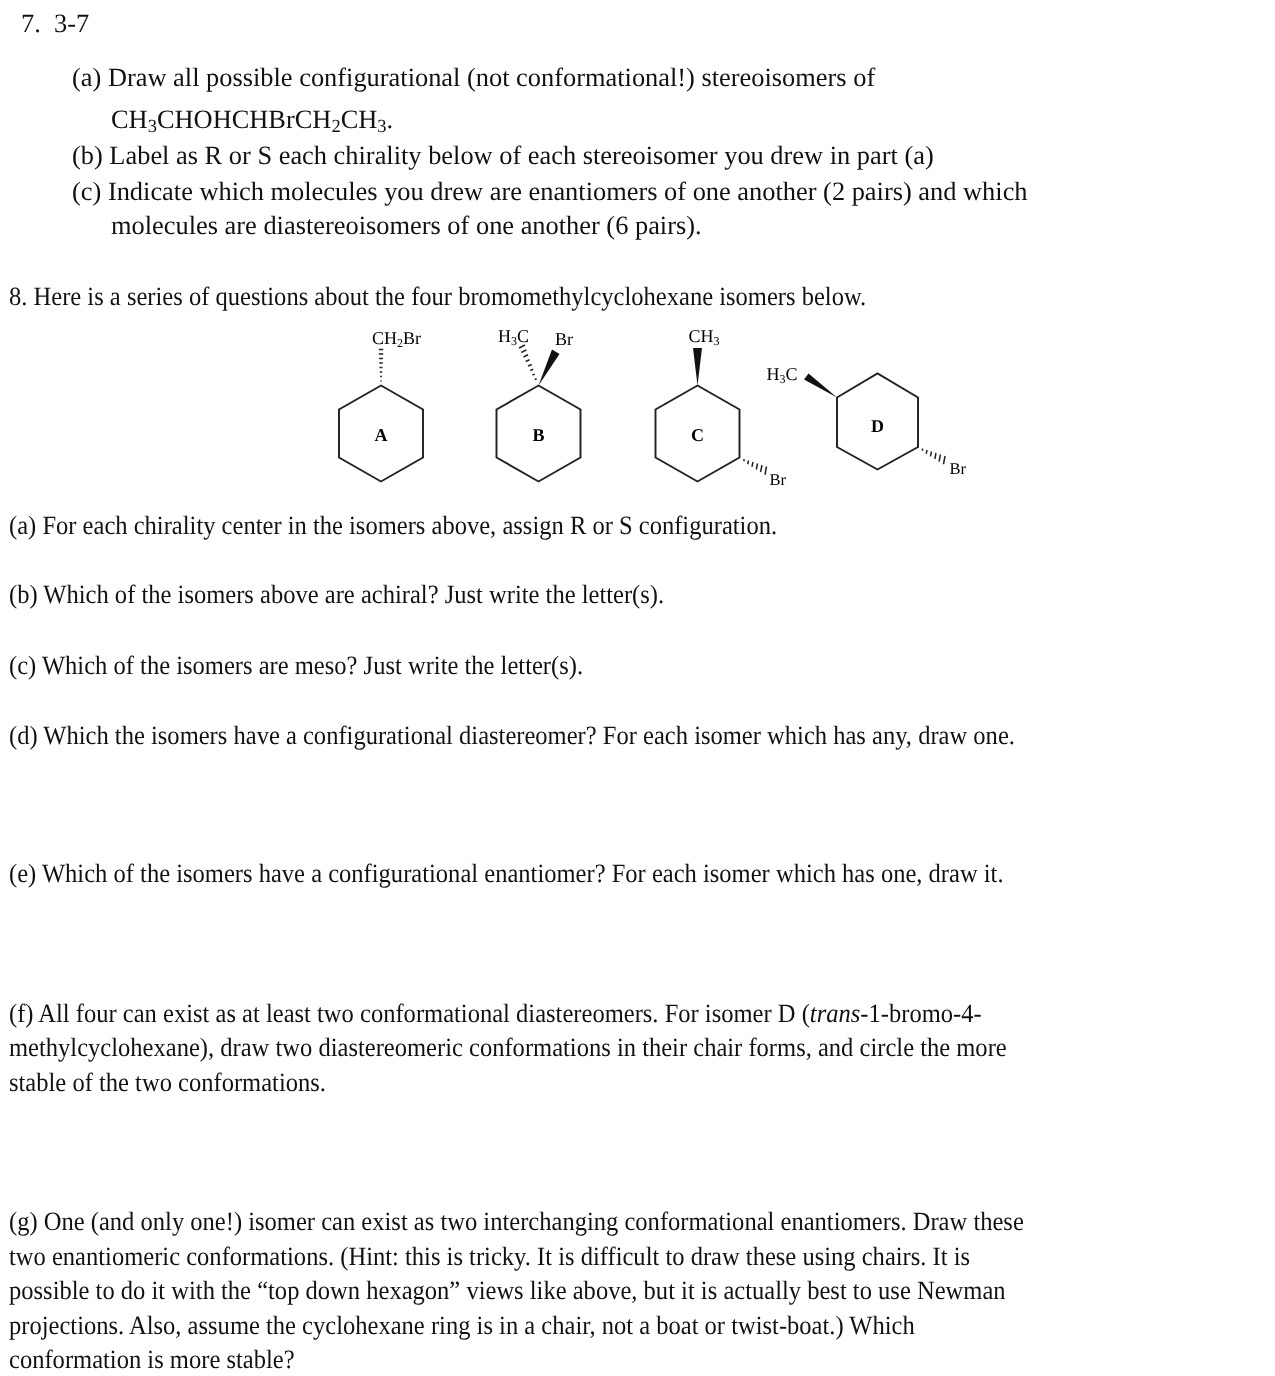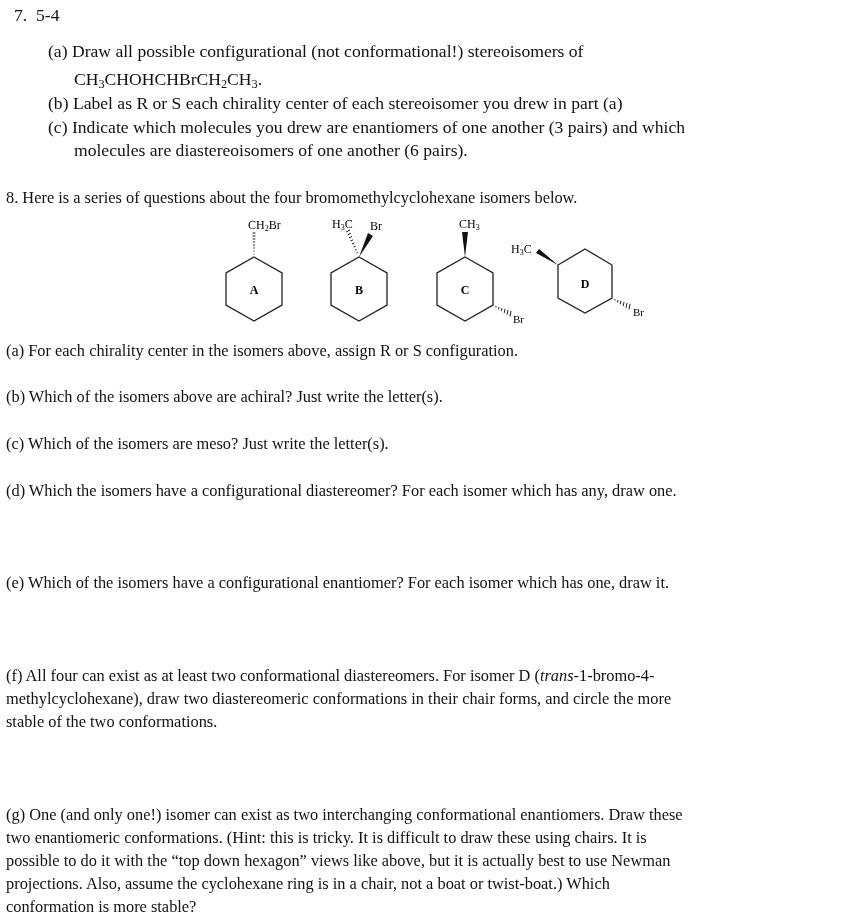--- a/index.html
+++ b/index.html
@@ -12,29 +12,29 @@
   .q8 { left:6px; }
   sub { font-size:70%; vertical-align:-3px; line-height:0; }
   .narrow { transform:scaleX(0.93); transform-origin:left center; }
   svg text { font-family:"Liberation Serif", "DejaVu Serif", serif; }
   em { font-style:italic; }
 </style>
 </head>
 <body>
 
 <div class="line num7">
-  <span>7.</span>&nbsp;&nbsp;<span>5-4</span>
+  <span>7.</span>&nbsp;&nbsp;<span>3-7</span>
 </div>
 
 <div class="line q7" style="top:40px;">(a) Draw all possible configurational (not conformational!) stereoisomers of</div>
 <div class="line q7" style="top:68px;">
   <span class="indent"><span>CH</span><sub>3</sub><span>CHOHCHBrCH</span><sub>2</sub><span>CH</span><sub>3</sub><span>.</span></span>
 </div>
-<div class="line q7" style="top:92px;">(b) Label as R or S each chirality center of each stereoisomer you drew in part (a)</div>
-<div class="line q7" style="top:116px;">(c) Indicate which molecules you drew are enantiomers of one another (3 pairs) and which</div>
+<div class="line q7" style="top:92px;">(b) Label as R or S each chirality below of each stereoisomer you drew in part (a)</div>
+<div class="line q7" style="top:116px;">(c) Indicate which molecules you drew are enantiomers of one another (2 pairs) and which</div>
 <div class="line q7" style="top:139px;"><span class="indent">molecules are diastereoisomers of one another (6 pairs).</span></div>
 
 <div class="line q8 narrow" style="top:186px;">8.  Here is a series of questions about the four bromomethylcyclohexane isomers below.</div>
 
 <svg style="position:absolute; left:0; top:210px;" width="850" height="120" viewBox="0 210 850 120">
   <defs>
     <pattern id="hash" width="3" height="3" patternUnits="userSpaceOnUse">
       <rect width="1.3" height="3" fill="#222"></rect>
     </pattern>
   </defs>

